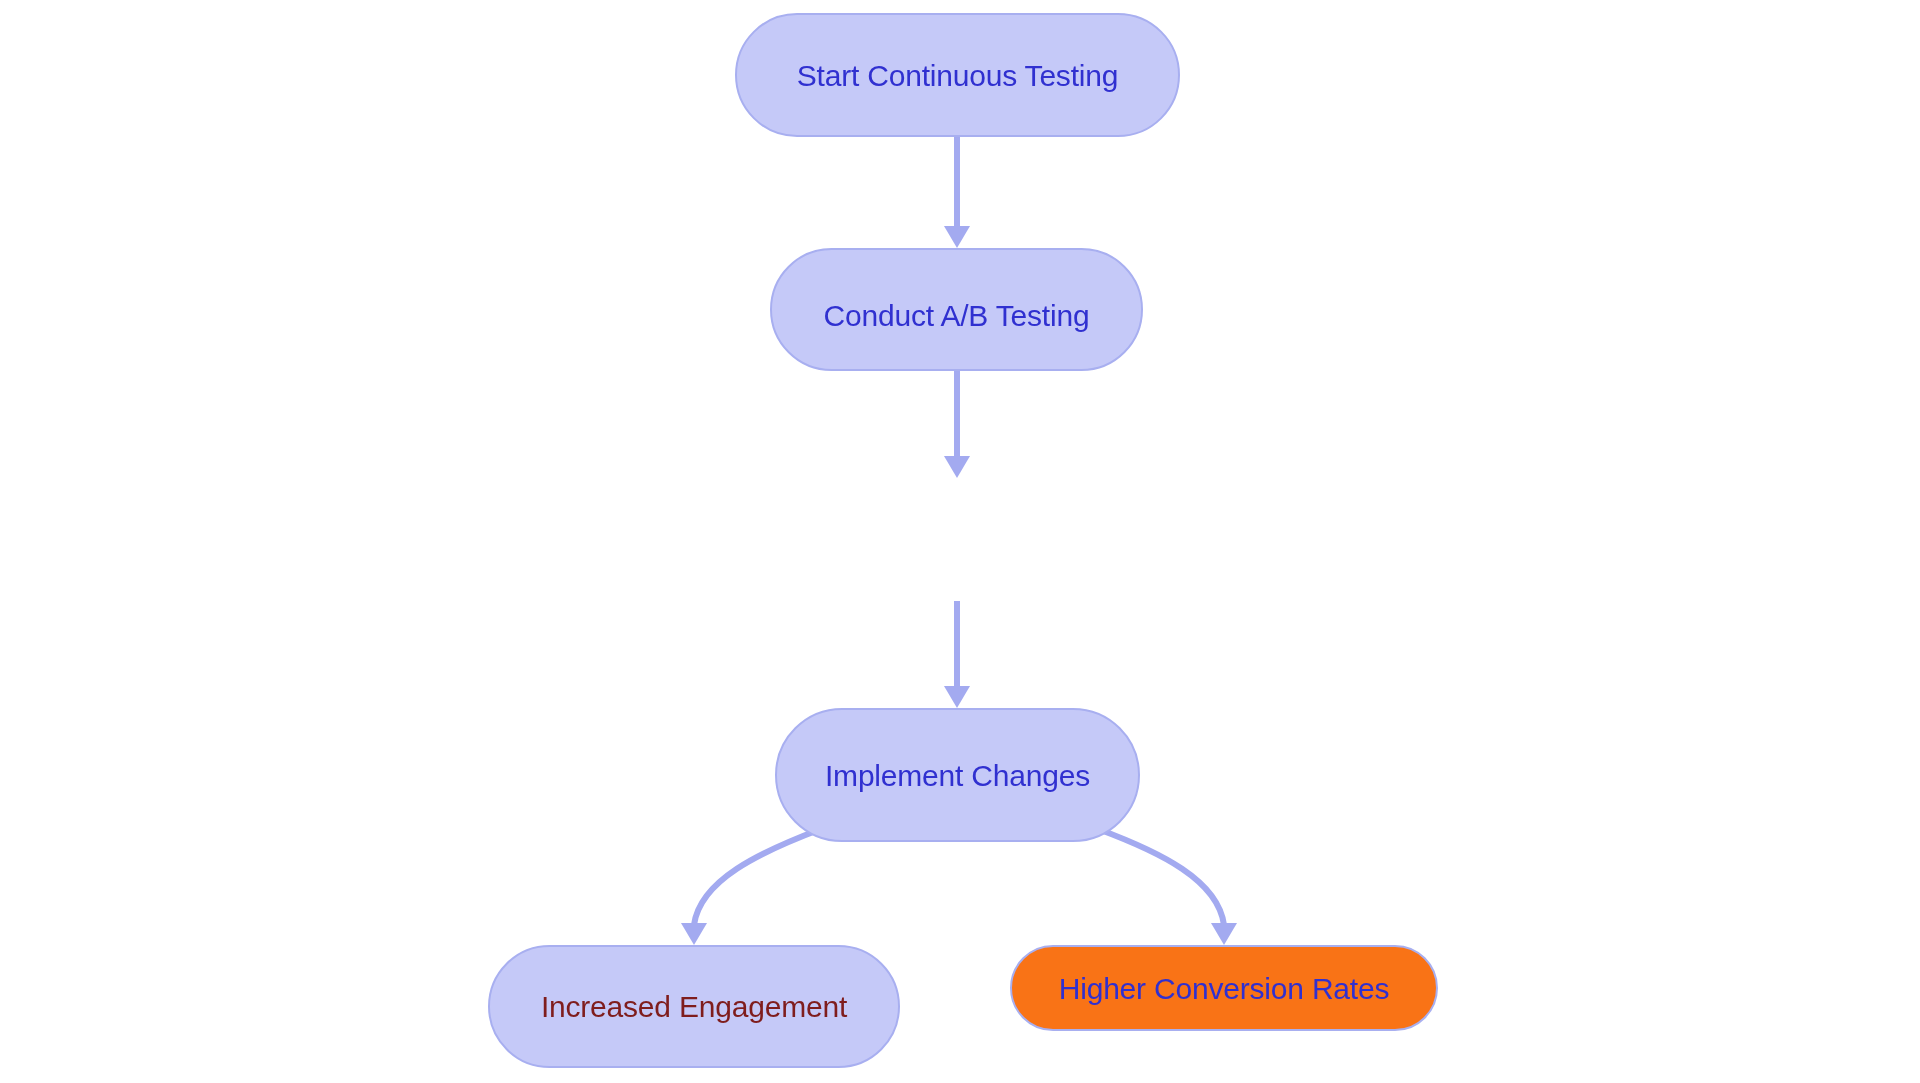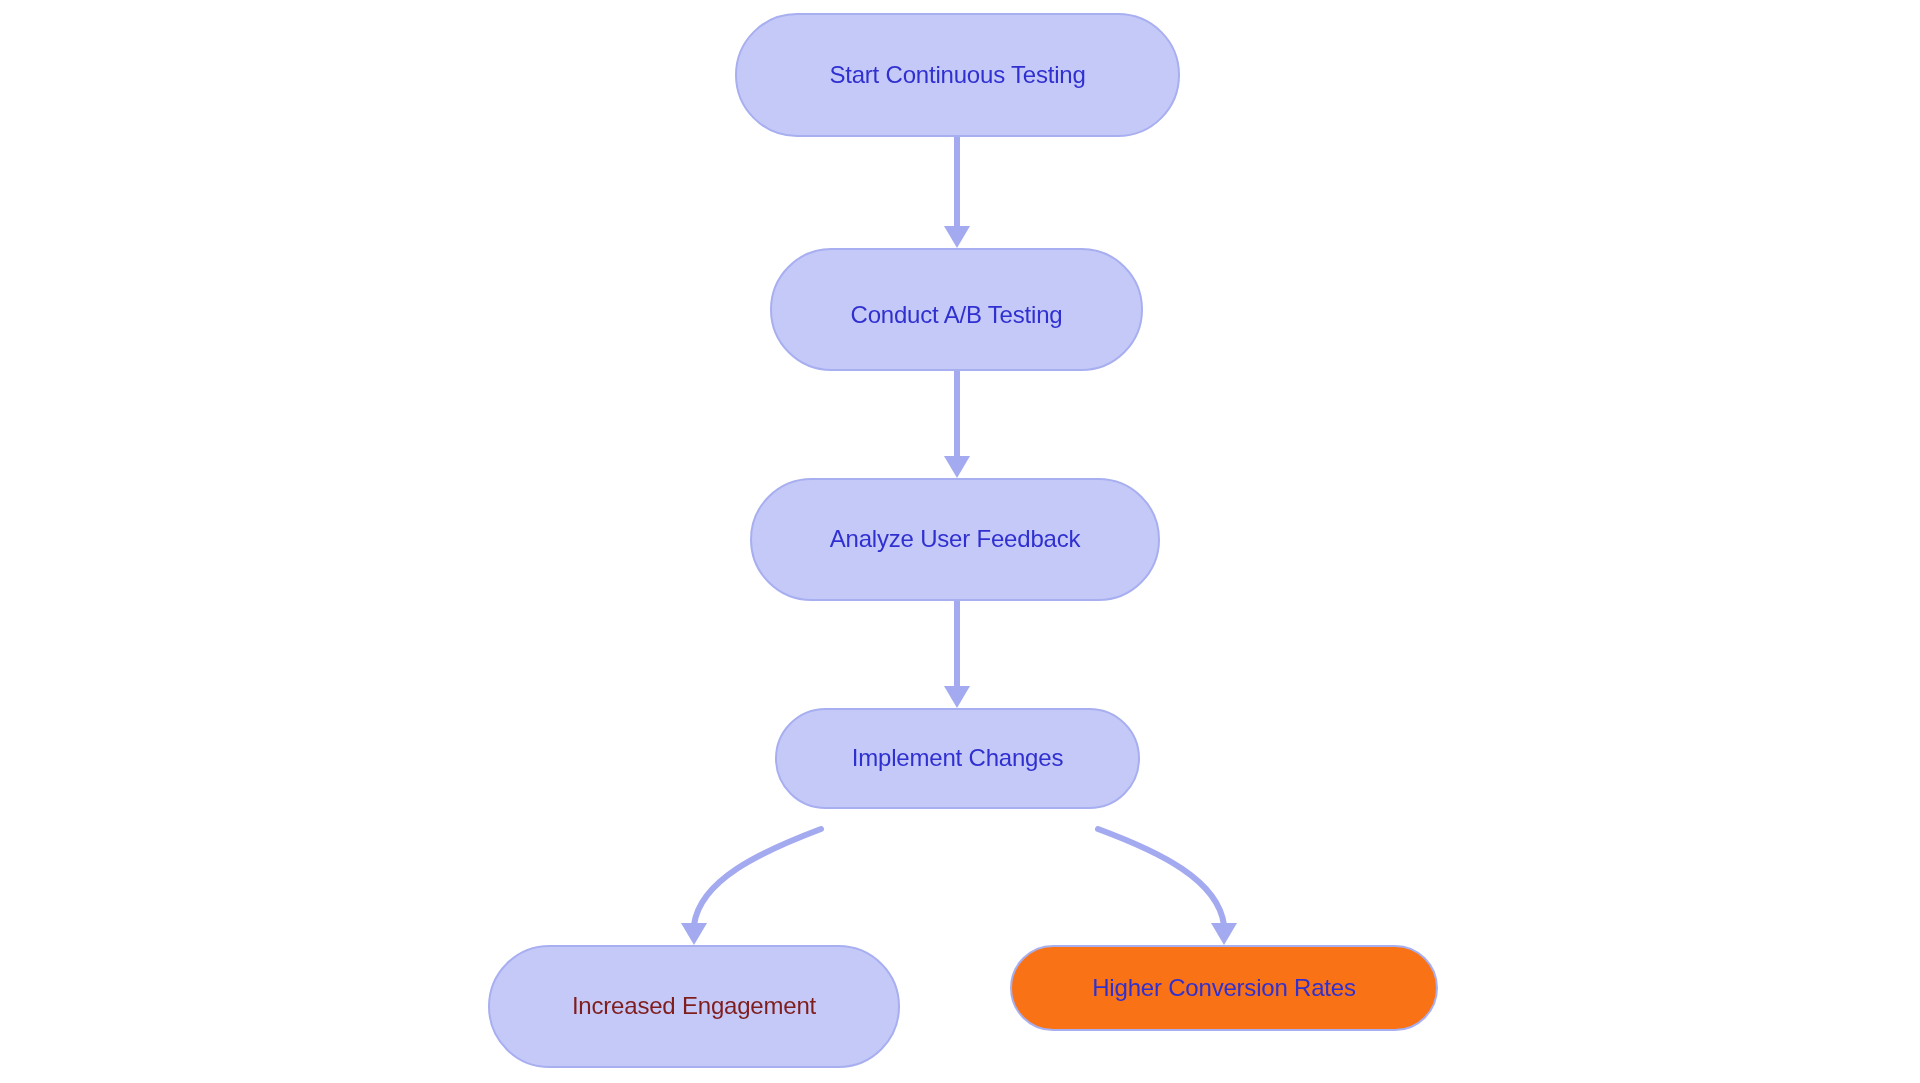--- a/index.html
+++ b/index.html
@@ -32,21 +32,21 @@
     display: flex;
     align-items: center;
     justify-content: center;
     background: #c5c9f8;
     border: 2px solid #a8aff0;
     border-radius: 999px;
     z-index: 2;
   }
   .flow-node-label {
     font-family: "Liberation Sans", sans-serif;
-    font-size: 24px;
+    font-size: 30px;
     font-weight: 400;
     line-height: 1.1;
     color: #3030d0;
     letter-spacing: -0.2px;
     white-space: nowrap;
     text-align: center;
     user-select: none;
   }
 </style>
 </head>
@@ -83,25 +83,22 @@
   </svg>
 
   <div class="flow-node" style="left: 735px; top: 13px; width: 445px; height: 124px; background: rgb(197, 201, 248); border-color: rgb(168, 175, 240);">
     <span class="flow-node-label" style="color: rgb(48, 48, 208);">Start Continuous Testing</span>
   </div>
 
   <div class="flow-node" style="left: 770px; top: 248px; width: 373px; height: 123px; background: rgb(197, 201, 248); border-color: rgb(168, 175, 240);">
     <span class="flow-node-label" style="color: rgb(48, 48, 208); margin-top: 12px;">Conduct A/B Testing</span>
   </div>
 
-  <div class="flow-node" style="left: 750px; top: 478px; width: 410px; height: 123px; background: rgb(197, 201, 248); border-color: rgb(168, 175, 240);">
-    <span class="flow-node-label" style="color: rgb(48, 48, 208);">Analyze User Feedback</span>
-  </div>
 
-  <div class="flow-node" style="left: 775px; top: 708px; width: 365px; height: 101px; background: rgb(197, 201, 248); border-color: rgb(168, 175, 240);">
+  <div class="flow-node" style="left: 775px; top: 708px; width: 365px; height: 134px; background: rgb(197, 201, 248); border-color: rgb(168, 175, 240);">
     <span class="flow-node-label" style="color: rgb(48, 48, 208);">Implement Changes</span>
   </div>
 
   <div class="flow-node" style="left: 488px; top: 945px; width: 412px; height: 123px; background: rgb(197, 201, 248); border-color: rgb(168, 175, 240);">
     <span class="flow-node-label" style="color: #7f1d1d;">Increased Engagement</span>
   </div>
 
   <div class="flow-node" style="left: 1010px; top: 945px; width: 428px; height: 86px; background: #f97316; border-color: rgb(168, 175, 240);">
     <span class="flow-node-label" style="color: rgb(48, 48, 208);">Higher Conversion Rates</span>
   </div>

